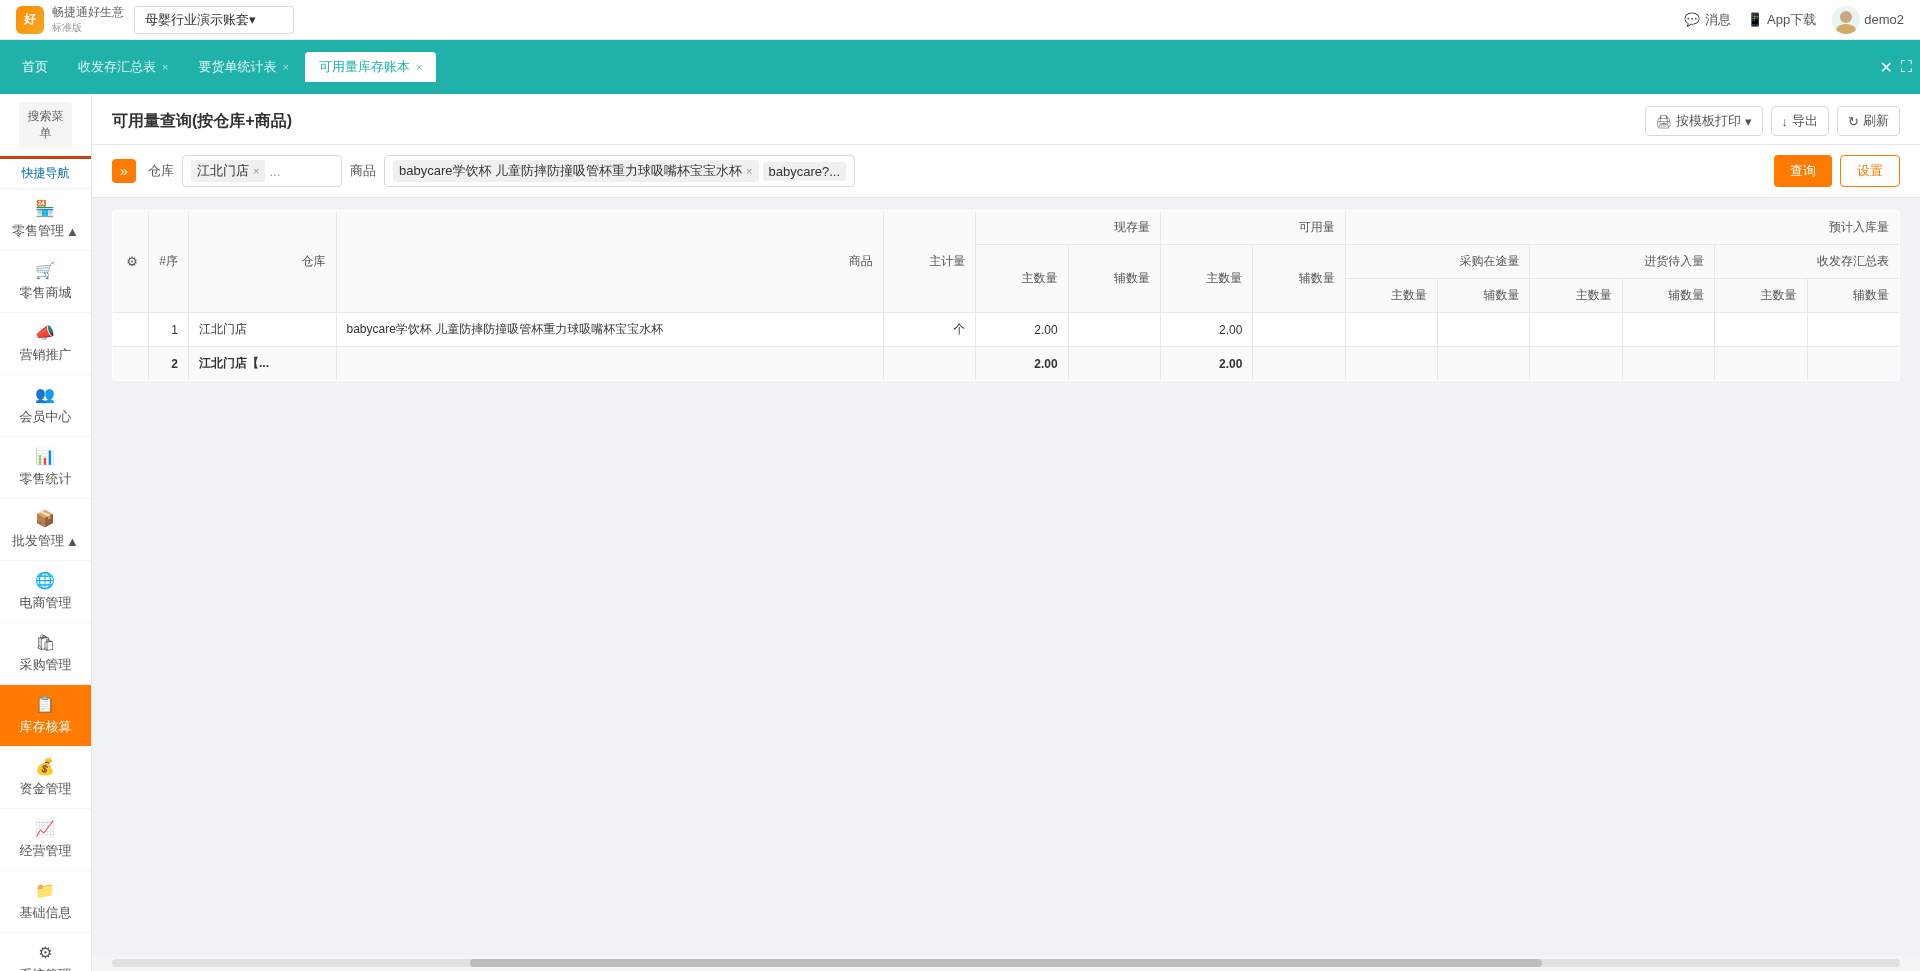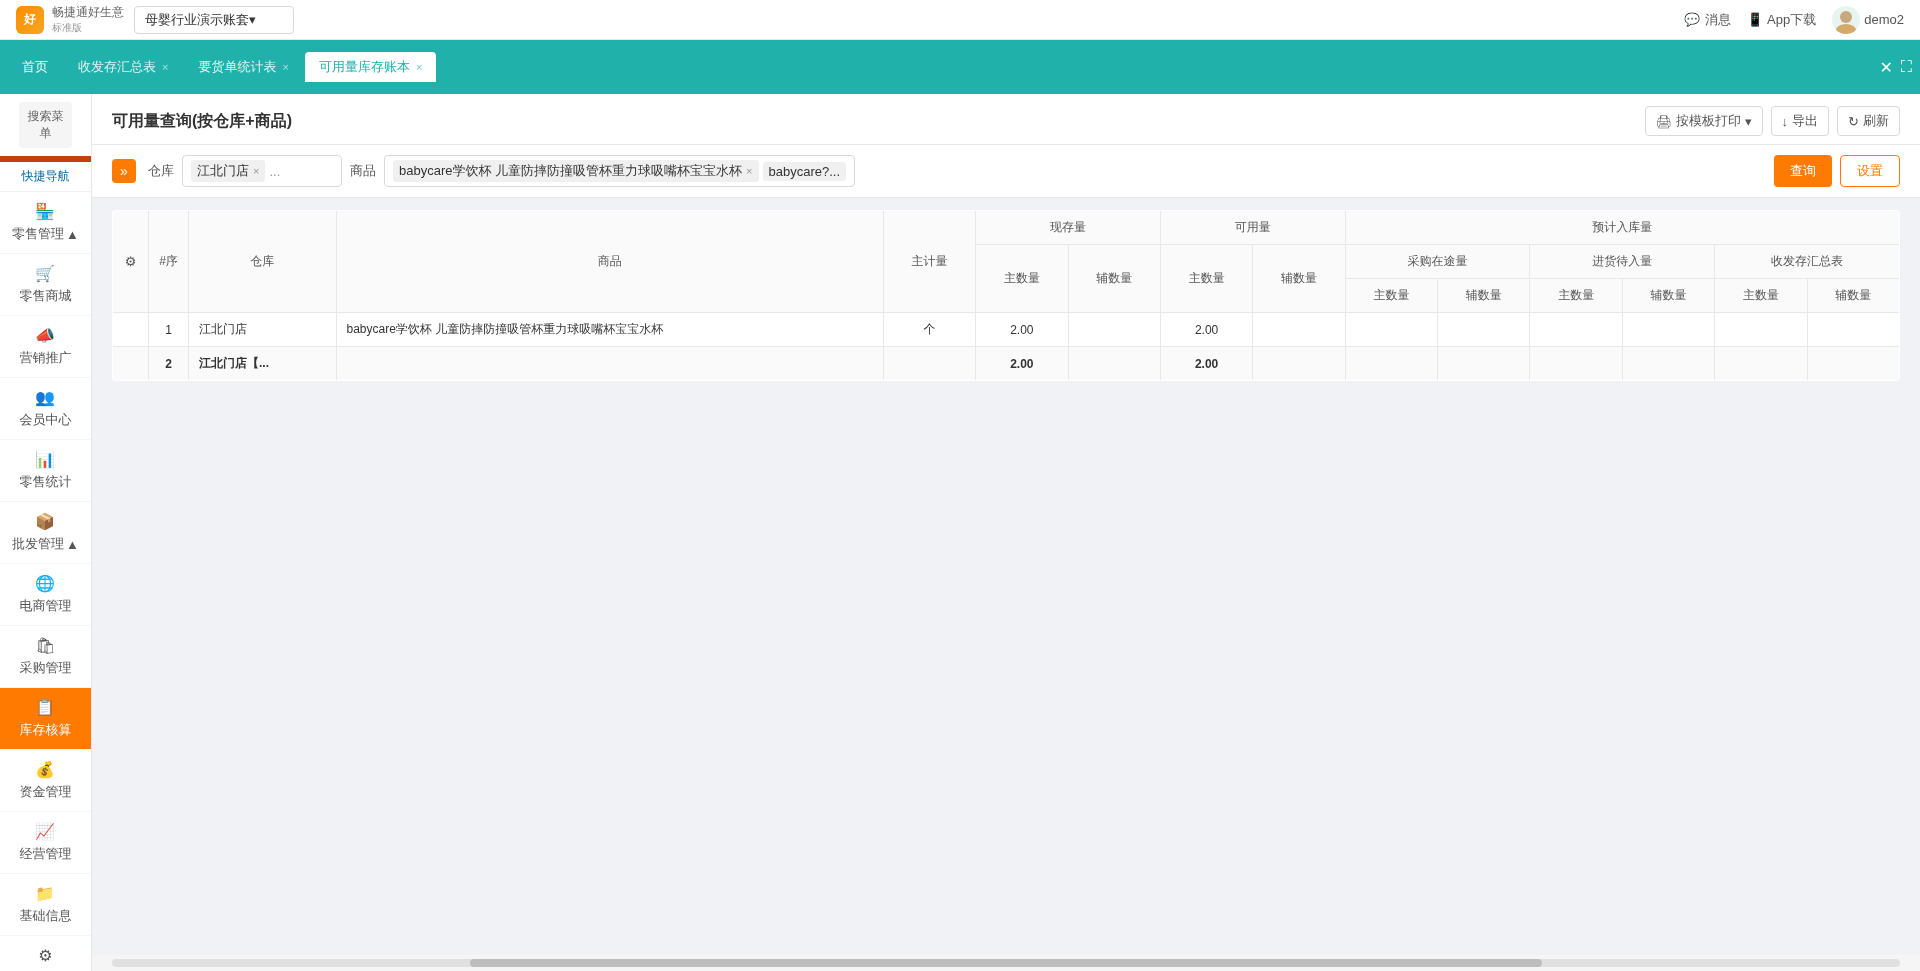--- a/index.html
+++ b/index.html
@@ -64,21 +64,21 @@
     
     .sidebar {
       width: 92px;
       background: #fff;
       border-right: 1px solid #e8e8e8;
       display: flex;
       flex-direction: column;
       overflow-y: auto;
       flex-shrink: 0;
     }
-    .sidebar-search { padding: 8px 19px; border-bottom: 6px solid #c2410c; }
+    .sidebar-search { padding: 8px 19px; border-bottom: 3px solid #c2410c; }
     .sidebar-search-btn { width: 100%; padding: 6px; background: #f5f5f5; border: none; border-radius: 4px; cursor: pointer; color: #666; font-size: 12px; text-align: center; }
     .sidebar-nav-btn { padding: 6px 10px; text-align: center; font-size: 12px; color: #0369a1; cursor: pointer; border-bottom: 1px solid #f0f0f0; }
     .sidebar-item {
       padding: 10px 6px;
       text-align: center;
       cursor: pointer;
       color: #555;
       font-size: 12px;
       border-bottom: 1px solid #f5f5f5;
       display: flex;
@@ -135,21 +135,21 @@
       width: 100%;
       border-collapse: collapse;
       background: #fff;
       border: 1px solid #e8e8e8;
       border-radius: 4px;
       overflow: hidden;
     }
     .data-table th, .data-table td {
       border: 1px solid #e8e8e8;
       padding: 8px 10px;
-      text-align: center;
+      text-align: right;
       font-size: 12px;
       white-space: nowrap;
     }
     .data-table thead th {
       background: #fafafa;
       color: #555;
       font-weight: 500;
     }
     .data-table tbody td { color: #333; }
     .th-group { background: #fafafa; }

